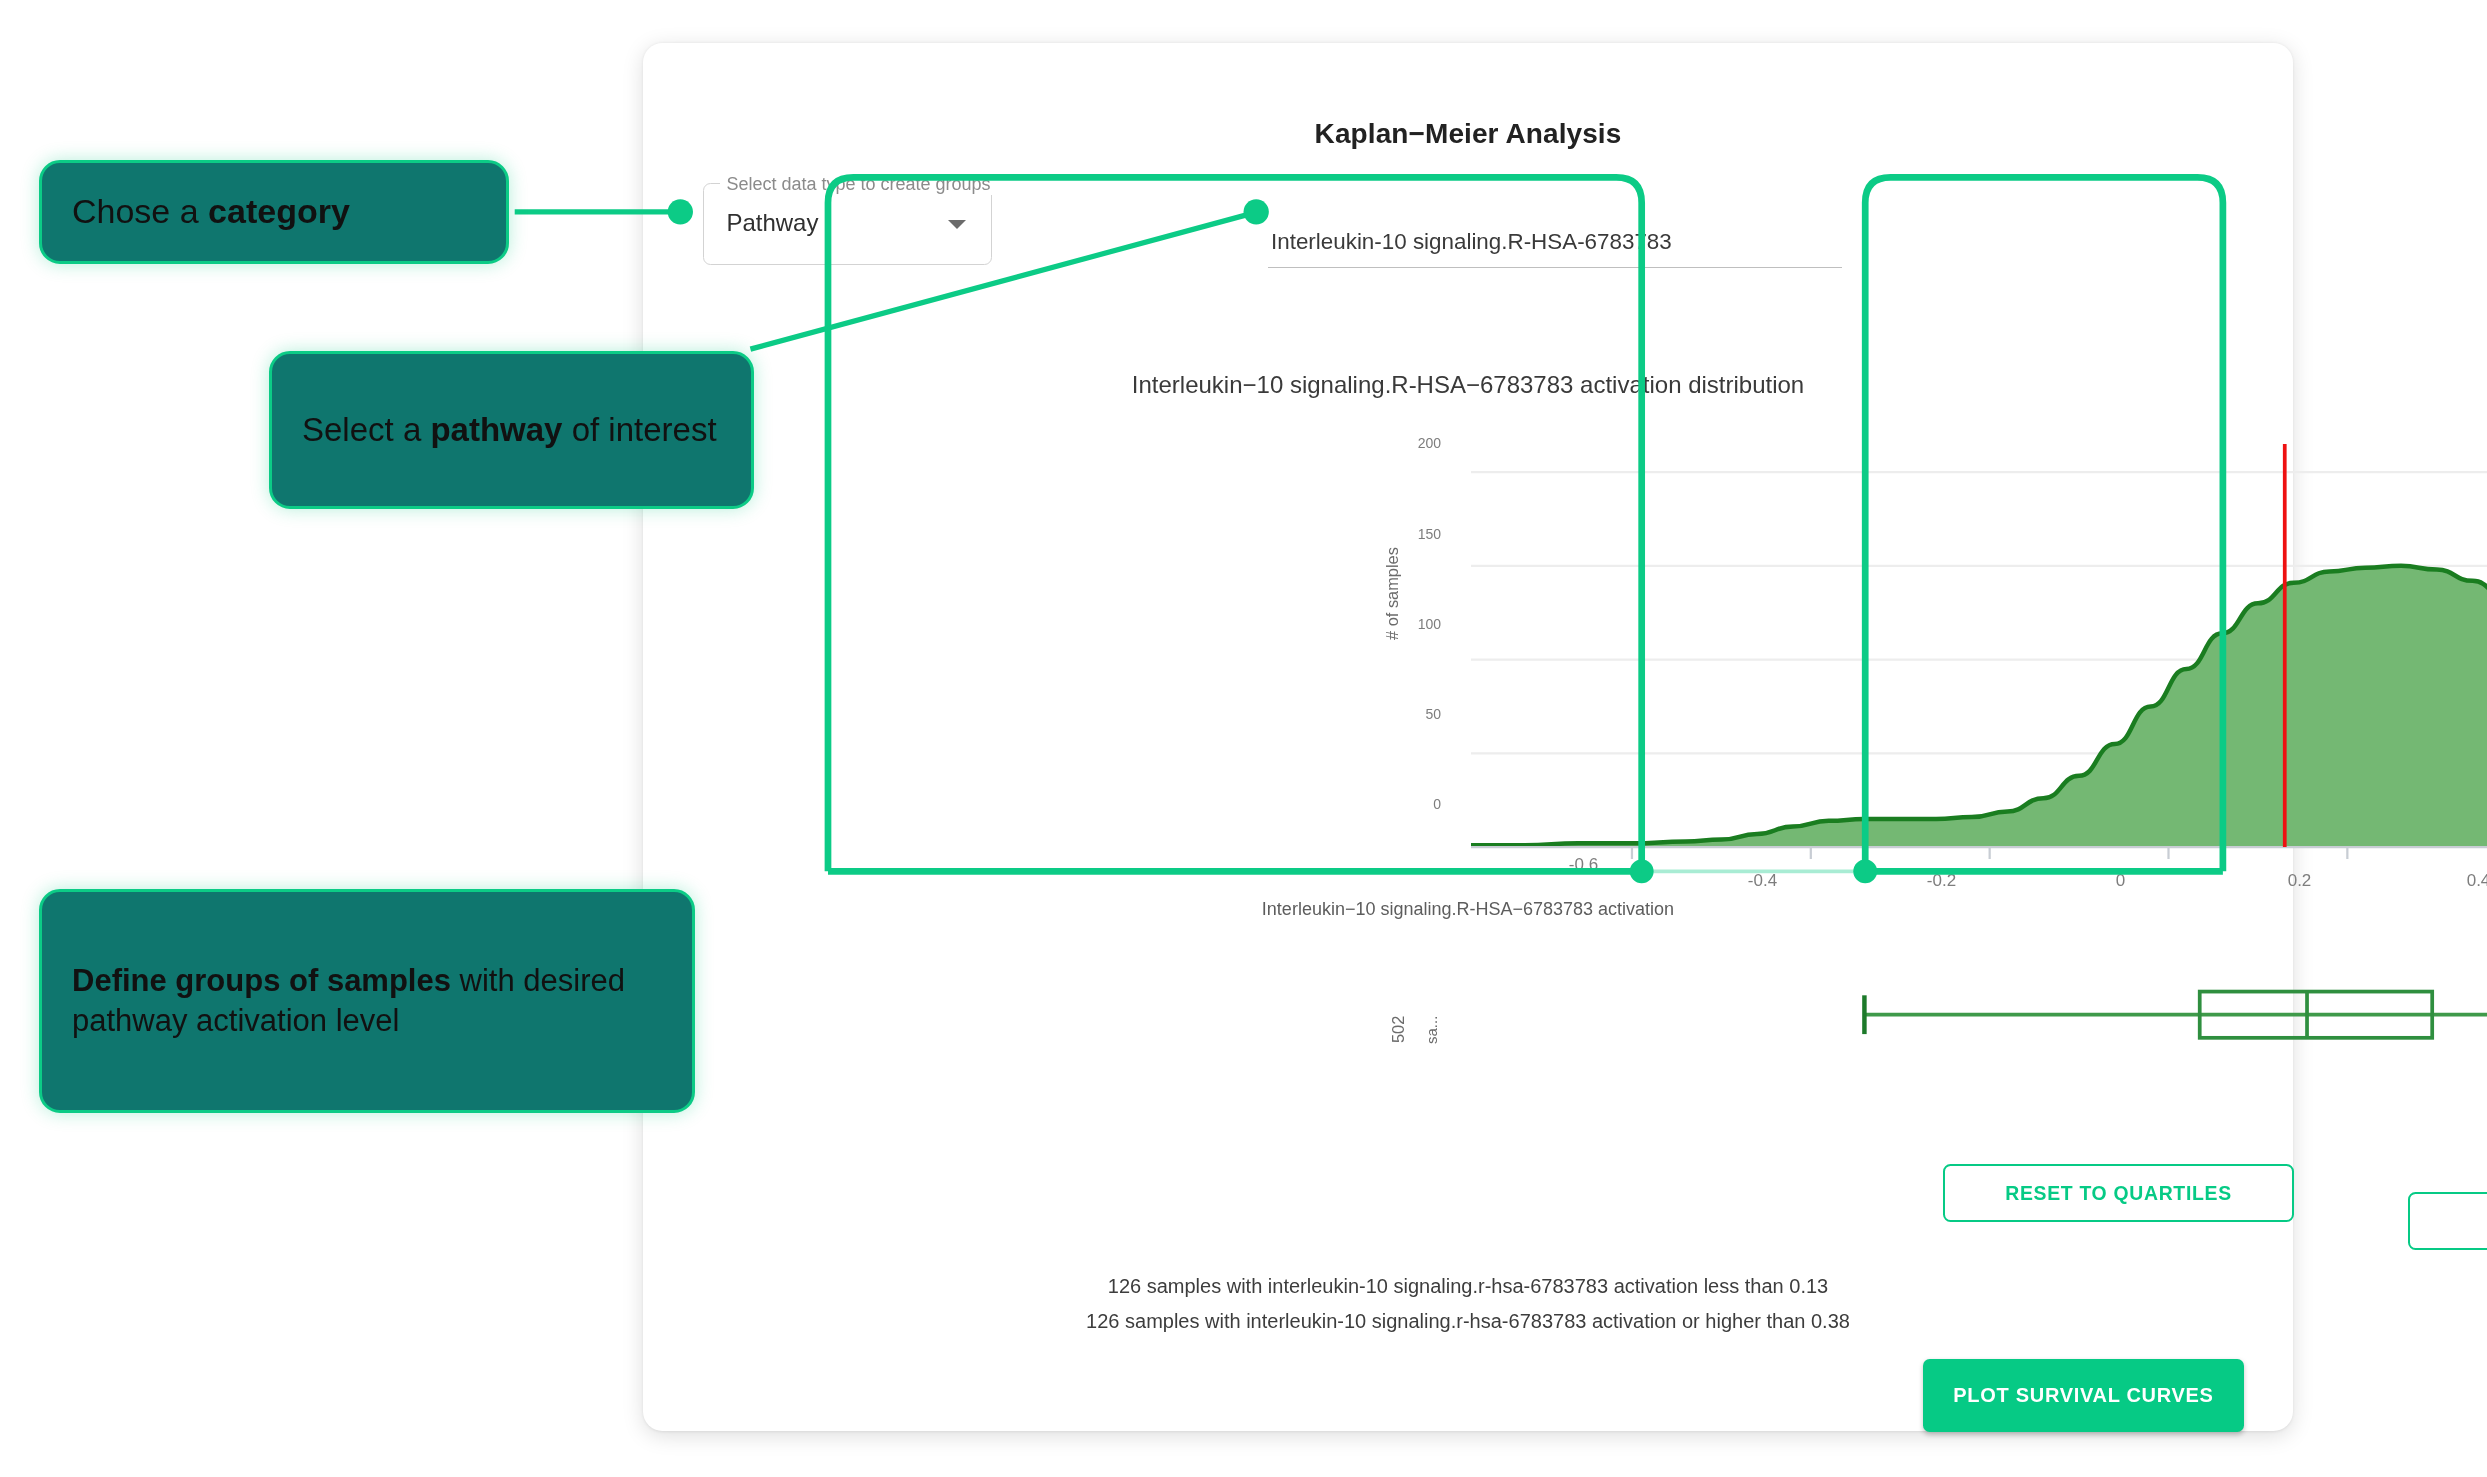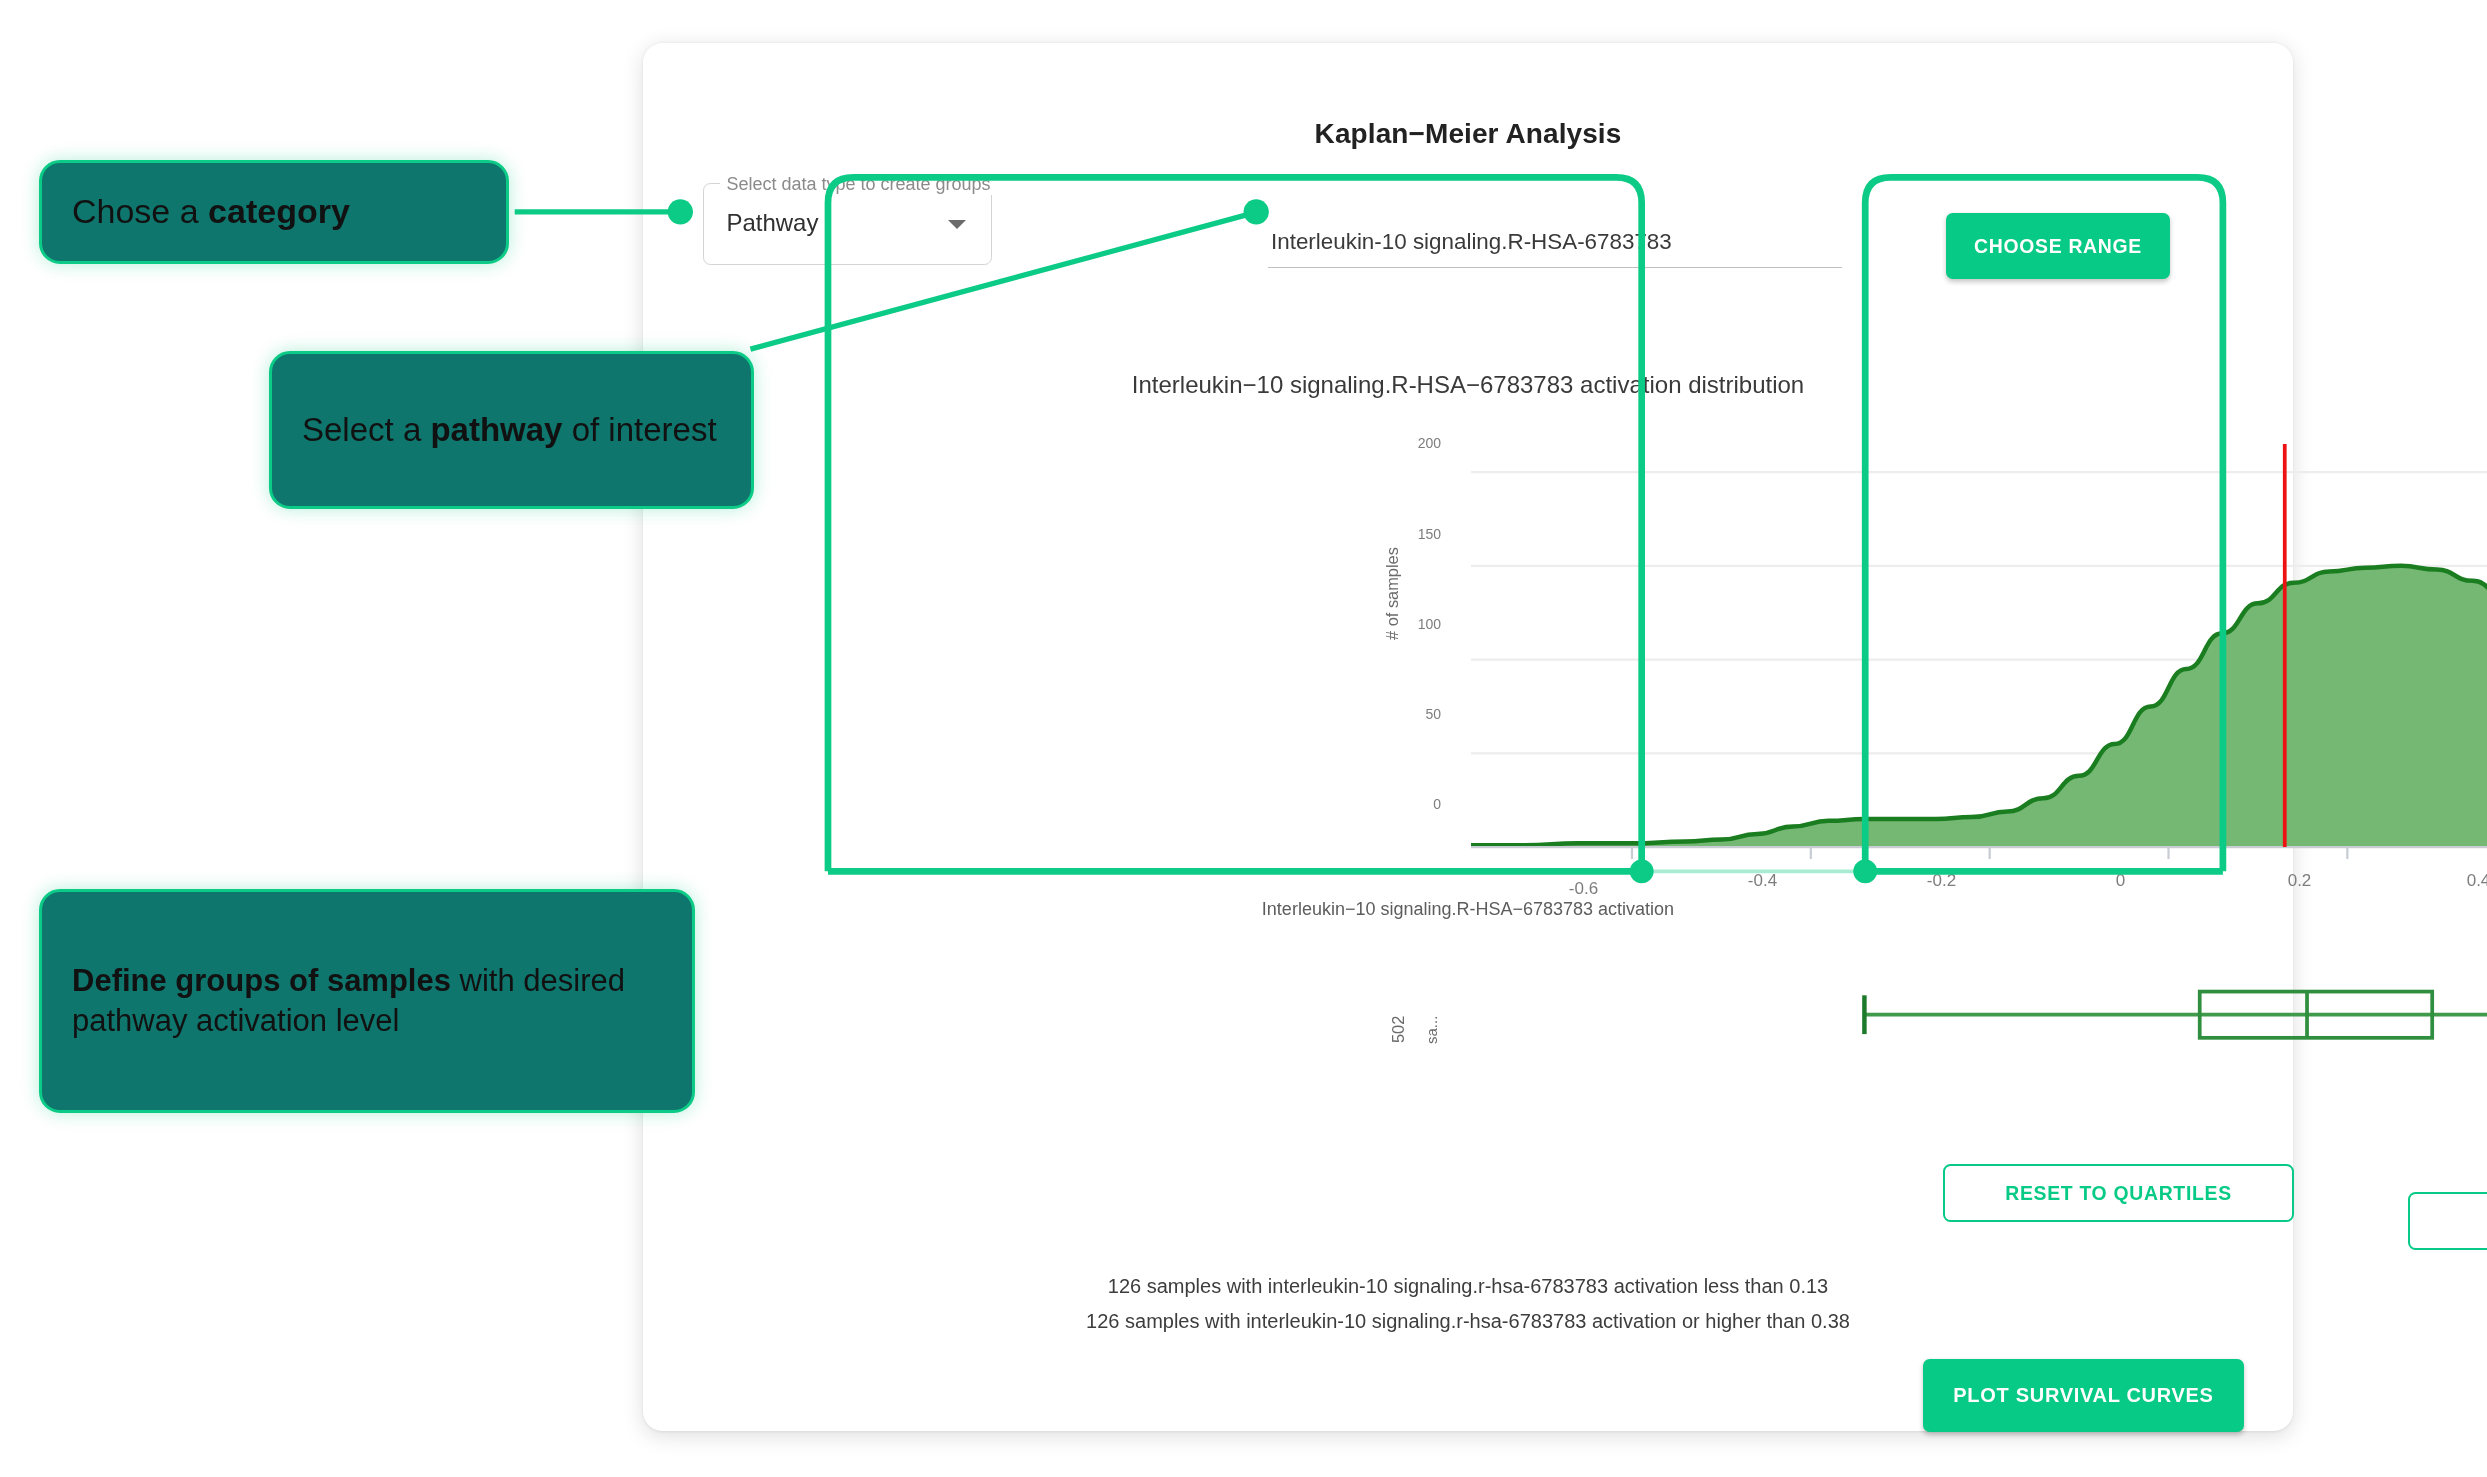--- a/index.html
+++ b/index.html
@@ -139,21 +139,20 @@
   <div id="card-title">Kaplan−Meier Analysis</div>
 
   <div id="datatype-select">
     <div id="datatype-select-label">Select data type to create groups</div>
     <div id="datatype-select-value">Pathway</div>
     <div id="datatype-select-arrow"></div>
   </div>
 
   <input id="pathway-search" type="text" value="Interleukin-10 signaling.R-HSA-6783783" style="">
 
-  <button class="btn-primary" id="choose-range-btn">CHOOSE RANGE</button>
 
   <div id="chart-title">Interleukin−10 signaling.R-HSA−6783783 activation distribution</div>
 
   <div id="ylabel"># of samples</div>
 
   <div id="plot-area">
     <svg id="plot-svg" viewBox="0 0 1870 564" preserveAspectRatio="none">
       <g id="gridlines">
           <line x1="0" x2="1870" y1="540" y2="540" stroke="#ededed" stroke-width="0"></line>
           <line x1="0" x2="1870" y1="414.4186046511628" y2="414.4186046511628" stroke="#ededed" stroke-width="3"></line>
@@ -179,21 +178,21 @@
         </g>
     </svg>
   </div>
 
   <div class="ytick" style="left:746px;top:392px;">200</div>
   <div class="ytick" style="left:746px;top:483px;">150</div>
   <div class="ytick" style="left:746px;top:573px;">100</div>
   <div class="ytick" style="left:746px;top:663px;">50</div>
   <div class="ytick" style="left:746px;top:753px;">0</div>
 
-  <div class="xtick" style="left:907px;top:836px;">-0.6</div>
+  <div class="xtick" style="left:907px;top:812px;">-0.6</div>
   <div class="xtick" style="left:1086px;top:828px;">-0.4</div>
   <div class="xtick" style="left:1265px;top:828px;">-0.2</div>
   <div class="xtick" style="left:1444px;top:828px;">0</div>
   <div class="xtick" style="left:1623px;top:828px;">0.2</div>
   <div class="xtick" style="left:1802px;top:828px;">0.4</div>
 
   <div id="xlabel">Interleukin−10 signaling.R-HSA−6783783 activation</div>
 
   <div id="box-row-label">502</div>
   <div id="box-col-label">sa...</div>

